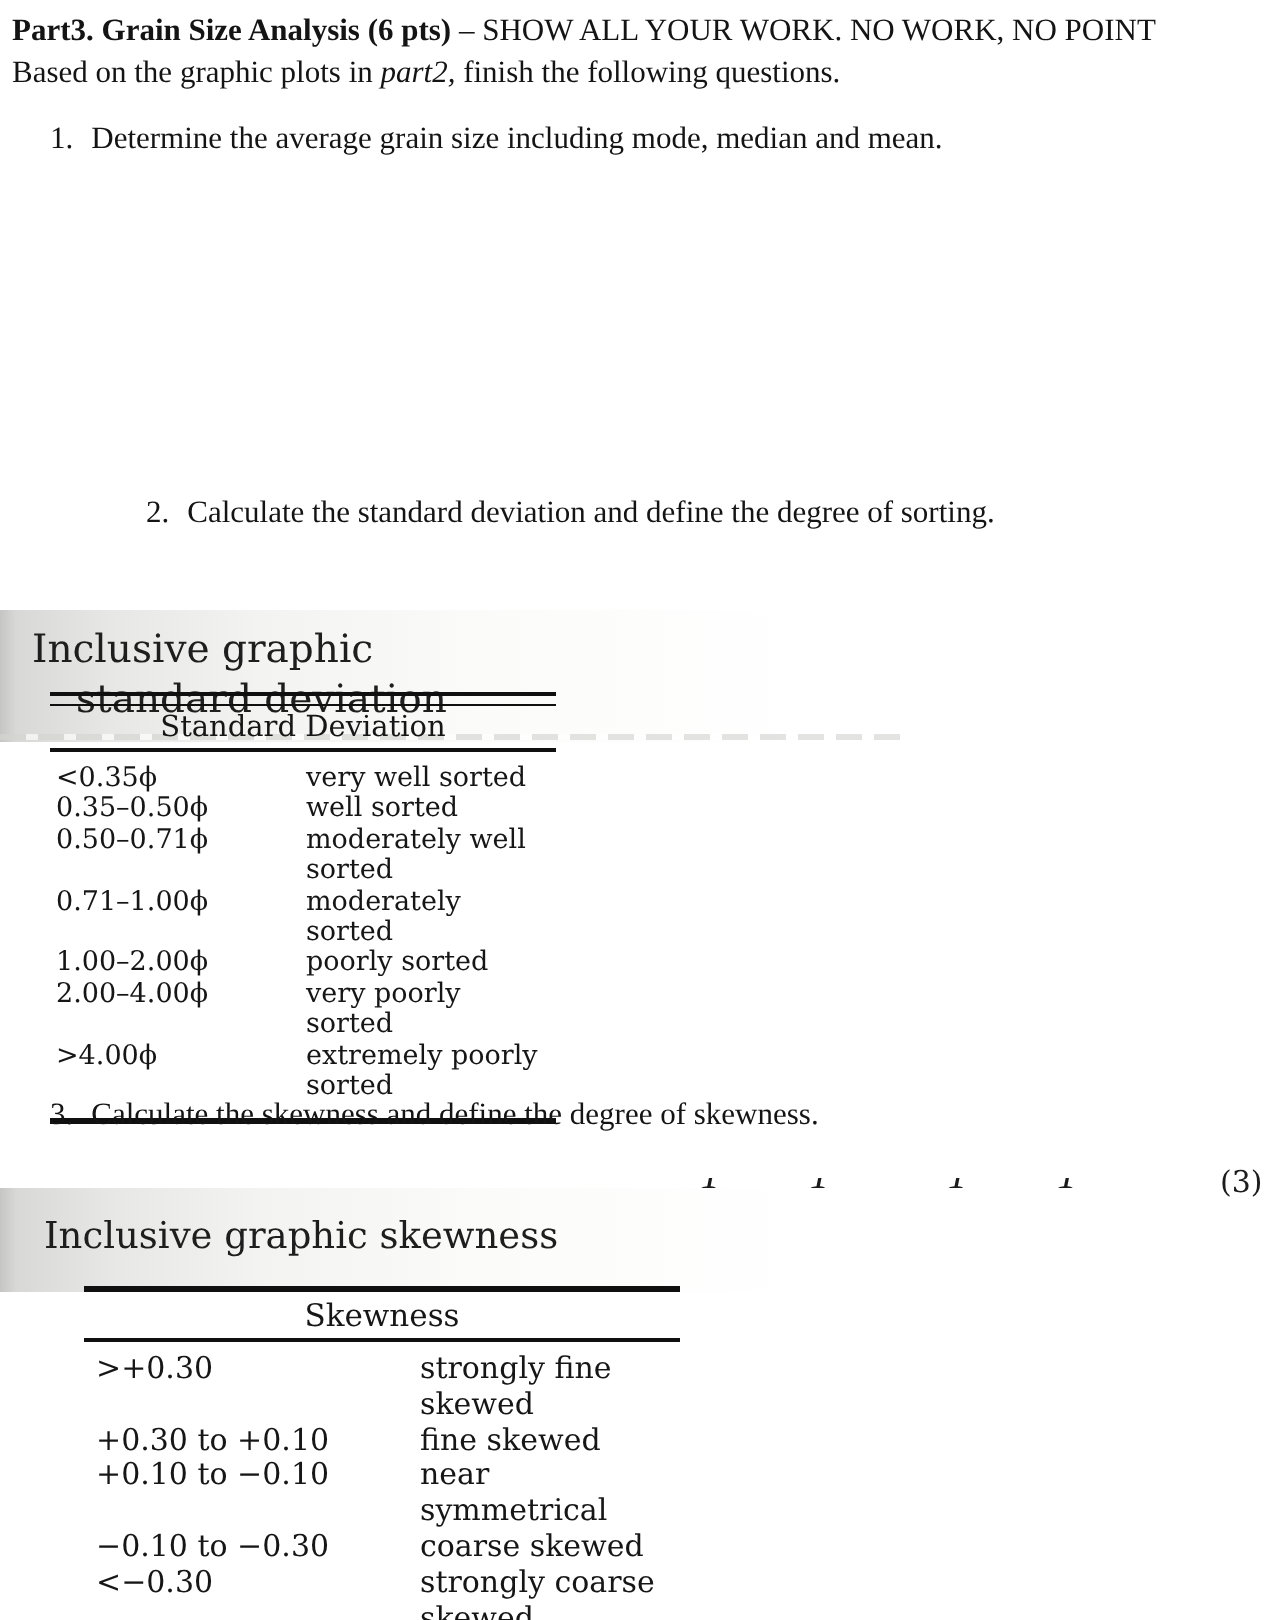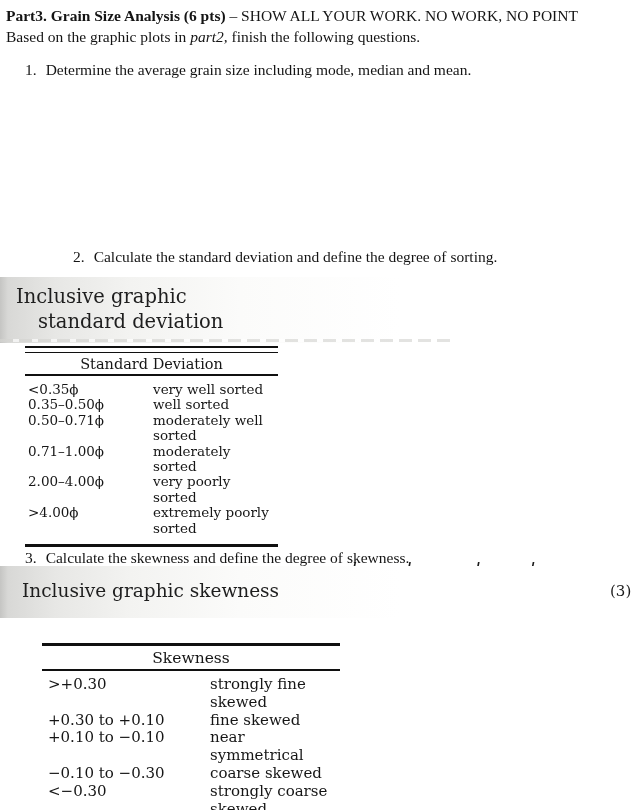--- a/index.html
+++ b/index.html
@@ -13,21 +13,21 @@
   
   .question{position:absolute;left:25px;width:600px;font-size:15.5px;line-height:20px;}
   .q1{top:60px;}
   .q2{top:247px;margin-left:48px;}
   .q3{top:548px;}
   .qnum{display:inline-block;margin-right:9px;}
   
   .fig{
     position:absolute;left:0;width:635px;
     background:linear-gradient(to right,#c5c5c3 0px,#d8d8d6 8px,#e7e7e5 55px,#f3f3f1 130px,#fbfbfa 240px,#ffffff 400px);
-    font-family:"DejaVu Serif", serif;color:#1e1e1e;
+    font-family:"DejaVu Serif", serif;color:#1e1e1e;margin-top:28px;
   }
   .fig-stddev{top:277px;height:66px;}
   .fig-skew{top:566px;height:52px;}
   .fig-label{position:absolute;left:16px;top:7px;font-size:19.5px;line-height:25px;}
   .fig-label .indent{padding-left:22px;}
   .fig-label-single{position:absolute;left:22px;top:14px;font-size:18.5px;}
   .scan-dots{
     position:absolute;left:0;top:62px;width:455px;height:3px;opacity:.65;
     background:repeating-linear-gradient(to right,#d4d4d1 0 13px,#ffffff 13px 19px);
   }
@@ -120,20 +120,24 @@
         </div>
       <div class="tbl-row">
           <span class="c1">0.50–0.71ϕ</span>
           <span class="c2">moderately well sorted</span>
         </div>
       <div class="tbl-row">
           <span class="c1">0.71–1.00ϕ</span>
           <span class="c2">moderately sorted</span>
         </div>
       <div class="tbl-row">
+          <span class="c1">1.00–2.00ϕ</span>
+          <span class="c2">poorly sorted</span>
+        </div>
+      <div class="tbl-row">
           <span class="c1">2.00–4.00ϕ</span>
           <span class="c2">very poorly sorted</span>
         </div>
       <div class="tbl-row">
           <span class="c1">&gt;4.00ϕ</span>
           <span class="c2">extremely poorly sorted</span>
         </div>
     </div>
     <div class="rule-bottom"></div>
   </div>

